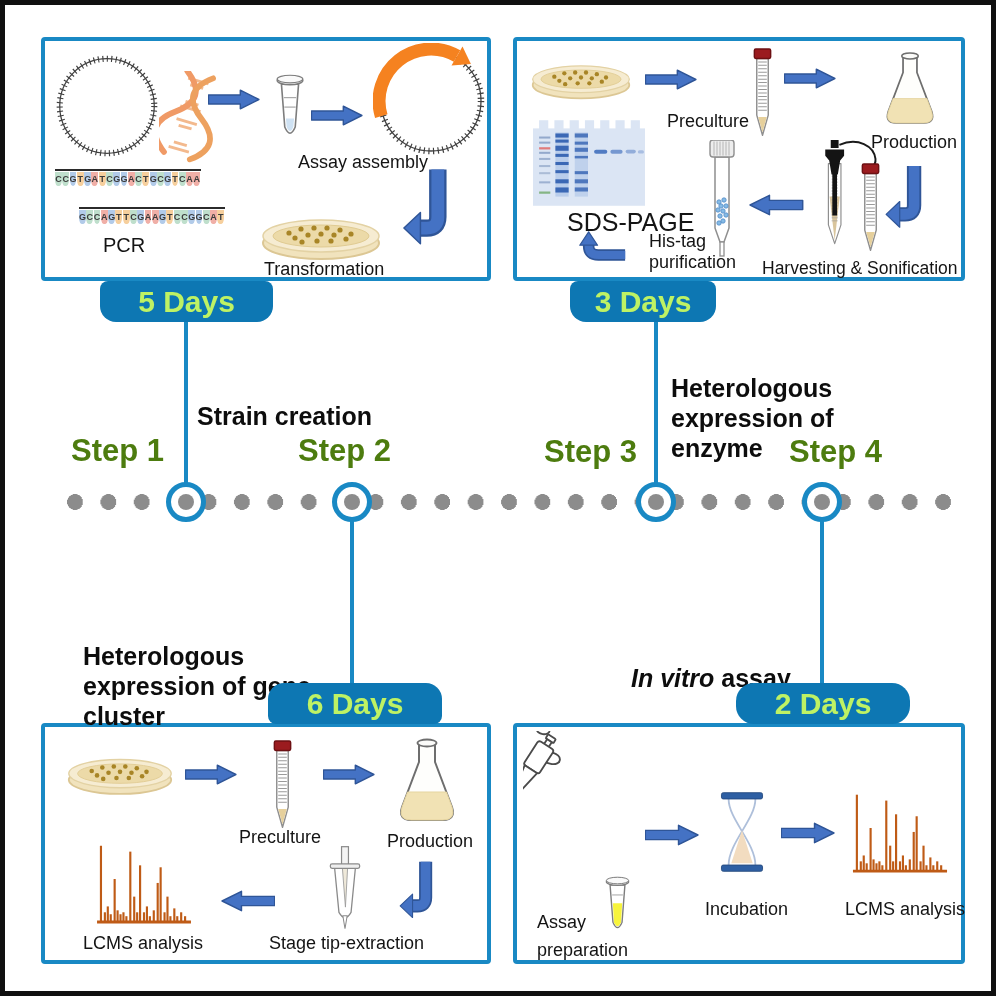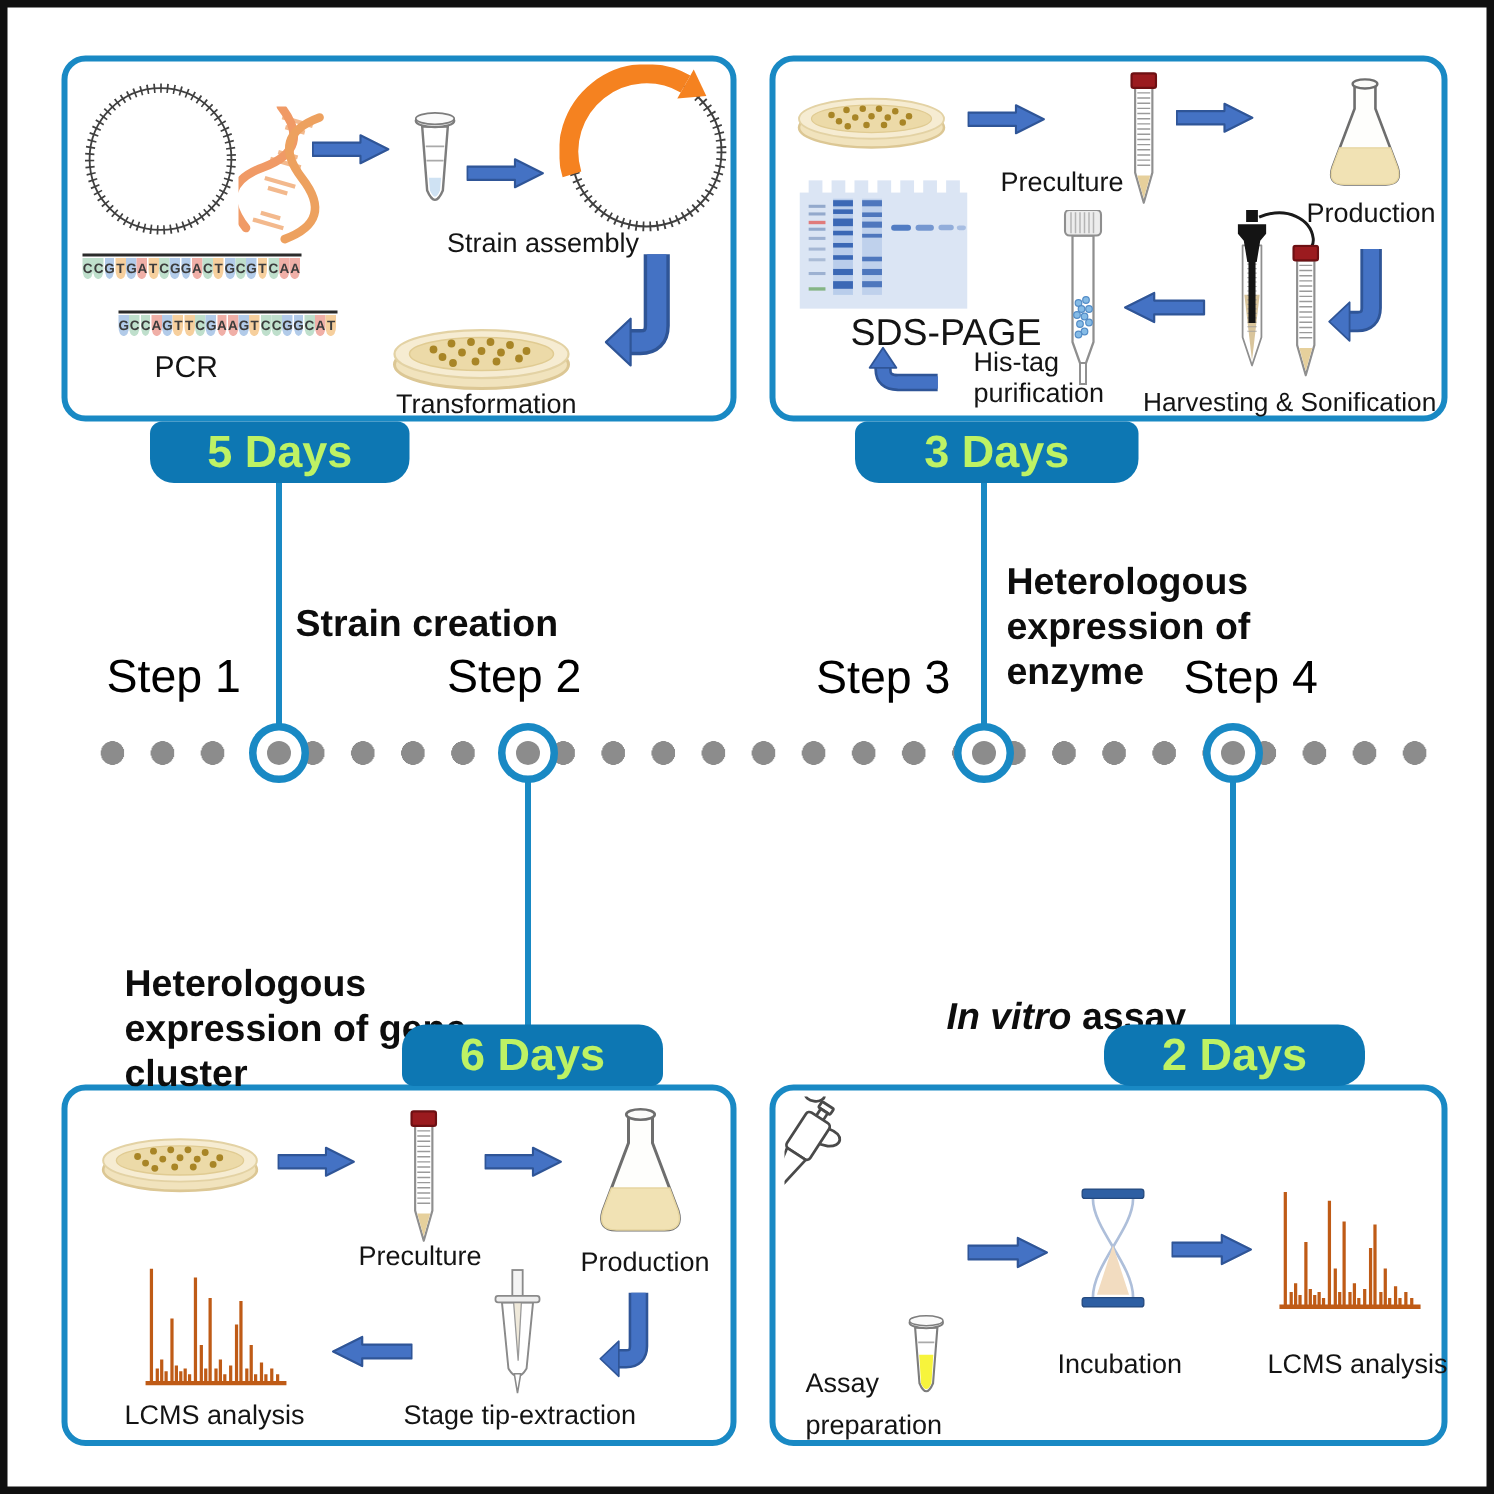--- a/index.html
+++ b/index.html
@@ -1,46 +1,46 @@
 <!DOCTYPE html>
 <html><head>
 <meta charset="utf-8">
 <style>
   html,body{margin:0;padding:0;background:#e8e8e8;}
   #stage{position:relative;width:996px;height:996px;box-sizing:border-box;
     background:#fff;border:5px solid #101010;overflow:hidden;
     font-family:"Liberation Sans",sans-serif;color:#111;}
   .panel{position:absolute;box-sizing:border-box;background:#fff;
-    border:4px solid #1989c4;border-radius:16px;}
+    border:4px solid #1989c4;border-radius:4px;}
   #panel-strain{left:36px;top:32px;width:450px;height:244px;}
   #panel-enzyme{left:508px;top:32px;width:452px;height:244px;}
   #panel-genecluster{left:36px;top:718px;width:450px;height:241px;}
   #panel-invitro{left:508px;top:718px;width:452px;height:241px;}
   .badge{position:absolute;background:#0d77b3;color:#bef264;font-weight:bold;
     font-size:30px;text-align:center;line-height:41px;height:41px;z-index:4;}
   .badge.below{border-radius:8px 8px 16px 16px;}
   .badge.above{border-radius:16px 16px 8px 8px;}
   #badge-1{left:95px;top:276px;width:173px;}
-  #badge-3{left:565px;top:276px;width:189px;}
+  #badge-3{left:565px;top:276px;width:146px;}
   #badge-2{left:263px;top:678px;width:174px;}
   #badge-4{left:731px;top:678px;width:174px;border-radius:18px;}
   .vline{position:absolute;width:4px;background:#1989c4;z-index:1;}
   #line-1{left:179px;top:317px;height:162px;}
   #line-3{left:649px;top:317px;height:162px;}
   #line-2{left:345px;top:515px;height:164px;}
   #line-4{left:815px;top:515px;height:164px;}
   #dotrow{position:absolute;left:62px;top:489px;width:886px;height:16px;z-index:0;
     background-image:radial-gradient(circle 8px at 8px 8px,#8c8c8c 97%,rgba(0,0,0,0) 100%);
     background-size:33.4px 16px;background-repeat:repeat-x;}
   .ring{position:absolute;width:30px;height:30px;border:5px solid #1989c4;
     border-radius:50%;background:#fff;z-index:2;top:477px;}
   .ring::after{content:"";position:absolute;left:7px;top:7px;width:16px;height:16px;
     border-radius:50%;background:#8c8c8c;}
   #ring-1{left:161px;} #ring-2{left:327px;} #ring-3{left:631px;} #ring-4{left:797px;}
-  .step{position:absolute;font-weight:normal;font-size:31px;color:#000000;white-space:nowrap;}
+  .step{position:absolute;font-weight:bold;font-size:31px;color:#4d7c0f;white-space:nowrap;}
   #step-1{left:66px;top:428px;} #step-2{left:293px;top:428px;}
   #step-3{left:539px;top:429px;} #step-4{left:784px;top:429px;}
   .caption{position:absolute;font-weight:bold;font-size:25px;color:#0d0d0d;line-height:1.2;margin-top:40px;}
   #caption-strain{left:192px;top:356px;white-space:nowrap;}
   #caption-enzyme{left:666px;top:328px;width:205px;}
   #caption-genecluster{left:78px;top:596px;width:262px;}
   #caption-invitro{left:626px;top:618px;white-space:nowrap;}
   .lbl{position:absolute;font-size:18px;color:#141414;white-space:nowrap;}
   .lbl.center{text-align:left;white-space:normal;line-height:1.15;}
   .flipx{transform:scaleX(-1);}
@@ -291,21 +291,21 @@
       </svg>
     <svg class="icon" style="left:226px;top:31px" width="38" height="74">
         <use href="#sym-eptube"></use>
       </svg>
     <svg class="icon" style="left:266px;top:63px" width="54" height="23">
         <use href="#sym-arrow"></use>
       </svg>
     <svg class="icon" style="left:328px;top:2px" width="116" height="116">
         <use href="#sym-plasmid-arc"></use>
       </svg>
-    <div class="lbl" style="left:253px;top:111px">Strain assembly</div>
+    <div class="lbl" style="left:253px;top:111px">Assay assembly</div>
     <div class="seq" style="left:10px;top:128px">
         <span class="nt nt-C">C</span>
         <span class="nt nt-C">C</span>
         <span class="nt nt-G">G</span>
         <span class="nt nt-T">T</span>
         <span class="nt nt-G">G</span>
         <span class="nt nt-A">A</span>
         <span class="nt nt-T">T</span>
         <span class="nt nt-C">C</span>
         <span class="nt nt-G">G</span>

